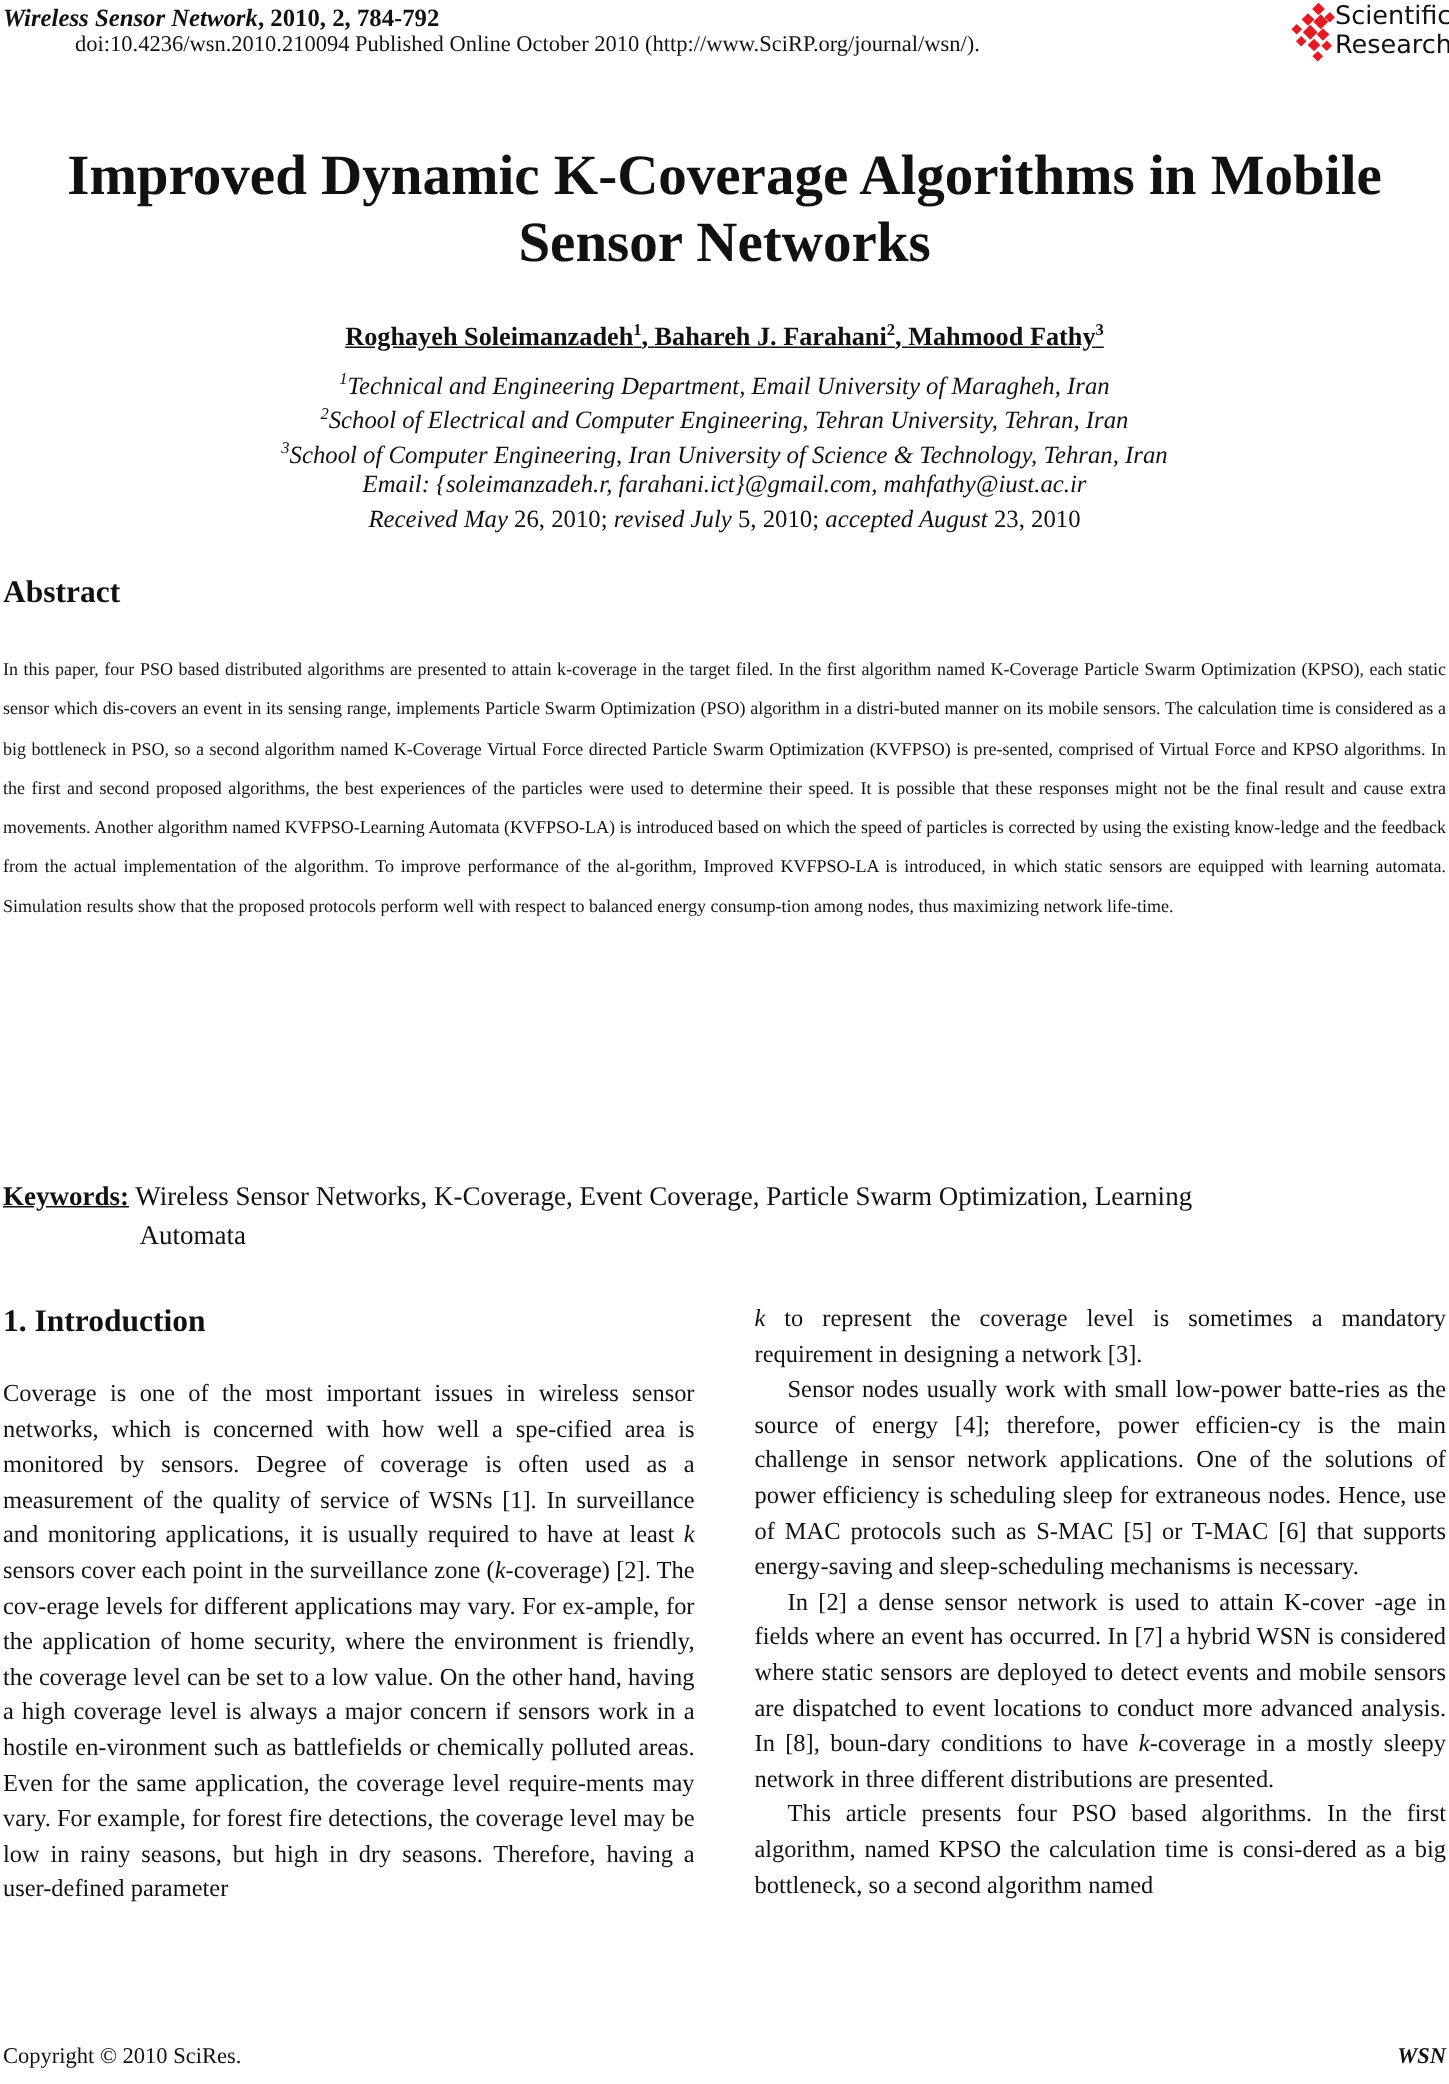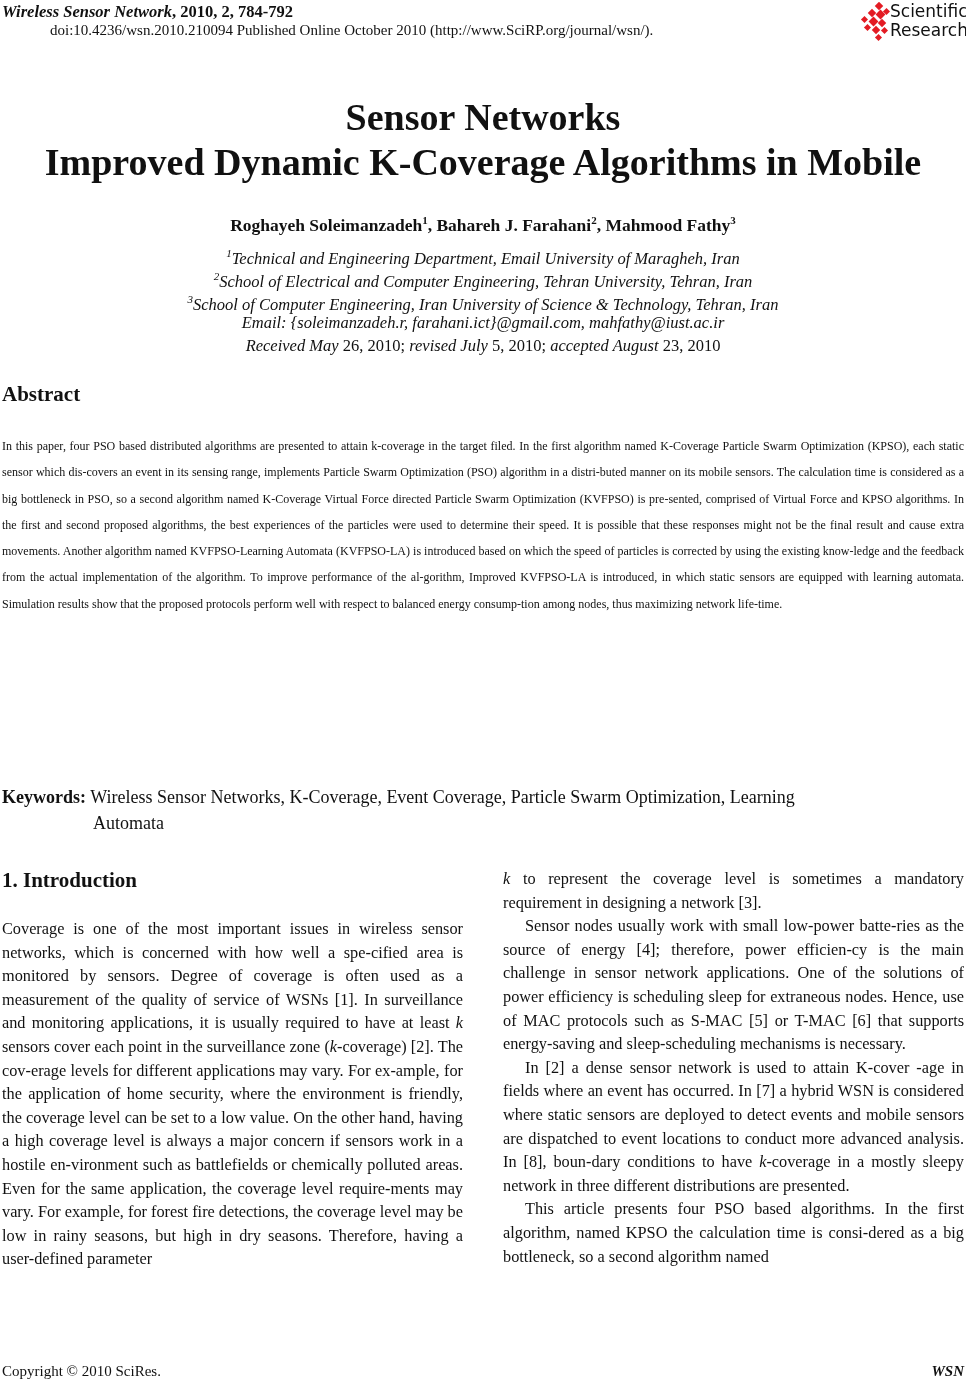--- a/index.html
+++ b/index.html
@@ -4,27 +4,27 @@
 <style>
   html, body { margin:0; padding:0; background:#ffffff; }
   body { width:966px; height:1389px; position:relative; overflow:hidden;
          font-family:"Liberation Serif", serif; color:#111; }
   .hdr-journal { position:absolute; left:2px; top:2px; font-size:16.5px; font-weight:bold; line-height:20px; }
   .hdr-journal i { font-style:italic; }
   .hdr-doi { position:absolute; left:2px; top:20px; font-size:15px; line-height:20px;margin-left:48px; }
   .logo { position:absolute; left:860px; top:0px; width:120px; height:44px; }
   .logo-text { position:absolute; left:30px; top:2px; font-family:"DejaVu Sans", sans-serif; font-size:17px; line-height:19px; color:#111; }
   .title { position:absolute; left:0; top:95px; width:966px; text-align:center; font-size:38px; font-weight:bold; line-height:45px; }
-  .authors { position:absolute; left:0; top:214px; width:966px; text-align:center; font-size:17.5px; font-weight:bold; }
+  .authors { position:absolute; left:0; top:214px; width:966px; text-align:center; font-size:17.5px; font-weight:bold;text-decoration:underline; }
   .affil { position:absolute; left:0; width:966px; text-align:center; font-size:16.5px; font-style:italic; line-height:23px; }
   .affil sup, .authors sup { font-size:11px; }
   .h-abstract { position:absolute; left:2px; top:382px; font-size:21px; font-weight:bold; }
   .abstract { position:absolute; left:2px; top:433px; width:962px; font-size:12px; line-height:26.3px; text-align:justify; }
   .keywords { position:absolute; left:2px; top:784px; width:962px; font-size:18px; line-height:26px; text-align:justify; }
-  .keywords .kw-label { font-weight:bold; }
+  .keywords .kw-label { font-weight:bold;text-decoration:underline; }
   .keywords .kw-cont { display:block; padding-left:91px; }
   .h-intro { position:absolute; left:2px; top:868px; font-size:21px; font-weight:bold; }
   .col { position:absolute; font-size:16.3px; line-height:23.6px; text-align:justify; }
   .col p { margin:0; }
   .col .ind { text-indent:22px; }
   .col-left { left:2px; top:917px; width:461px; }
   .col-right { left:503px; top:867px; width:461px; }
   .footer-left { position:absolute; left:2px; top:1363px; font-size:15px; }
   .footer-right { position:absolute; right:2px; top:1363px; font-size:15px; font-weight:bold; font-style:italic; }
 </style>
@@ -50,22 +50,22 @@
       <rect x="16" y="33" width="5" height="5" transform="rotate(45 18.5 35.5)"></rect>
     </g>
   </svg>
   <div class="logo-text">
     <div>Scientific</div>
     <div>Research</div>
   </div>
 </div>
 
 <div class="title">
+  <div>Improved Dynamic K-Coverage Algorithms in Mobile</div>
   <div>Sensor Networks</div>
-  <div>Improved Dynamic K-Coverage Algorithms in Mobile</div>
 </div>
 
 <div class="authors">
   <span>Roghayeh Soleimanzadeh</span><sup>1</sup><span>, </span><span>Bahareh J. Farahani</span><sup>2</sup><span>, </span><span>Mahmood Fathy</span><sup>3</sup>
 </div>
 
 <div class="affil" style="top:242px;"><sup>1</sup><span>Technical and Engineering Department, Email University of Maragheh, Iran</span></div>
 <div class="affil" style="top:265px;"><sup>2</sup><span>School of Electrical and Computer Engineering, Tehran University, Tehran, Iran</span></div>
 <div class="affil" style="top:288px;"><sup>3</sup><span>School of Computer Engineering, Iran University of Science &amp; Technology, Tehran, Iran</span></div>
 <div class="affil" style="top:311px;"><span>Email</span><span>: {soleimanzadeh.r, farahani.ict}@gmail.com, mahfathy@iust.ac.ir</span></div>

